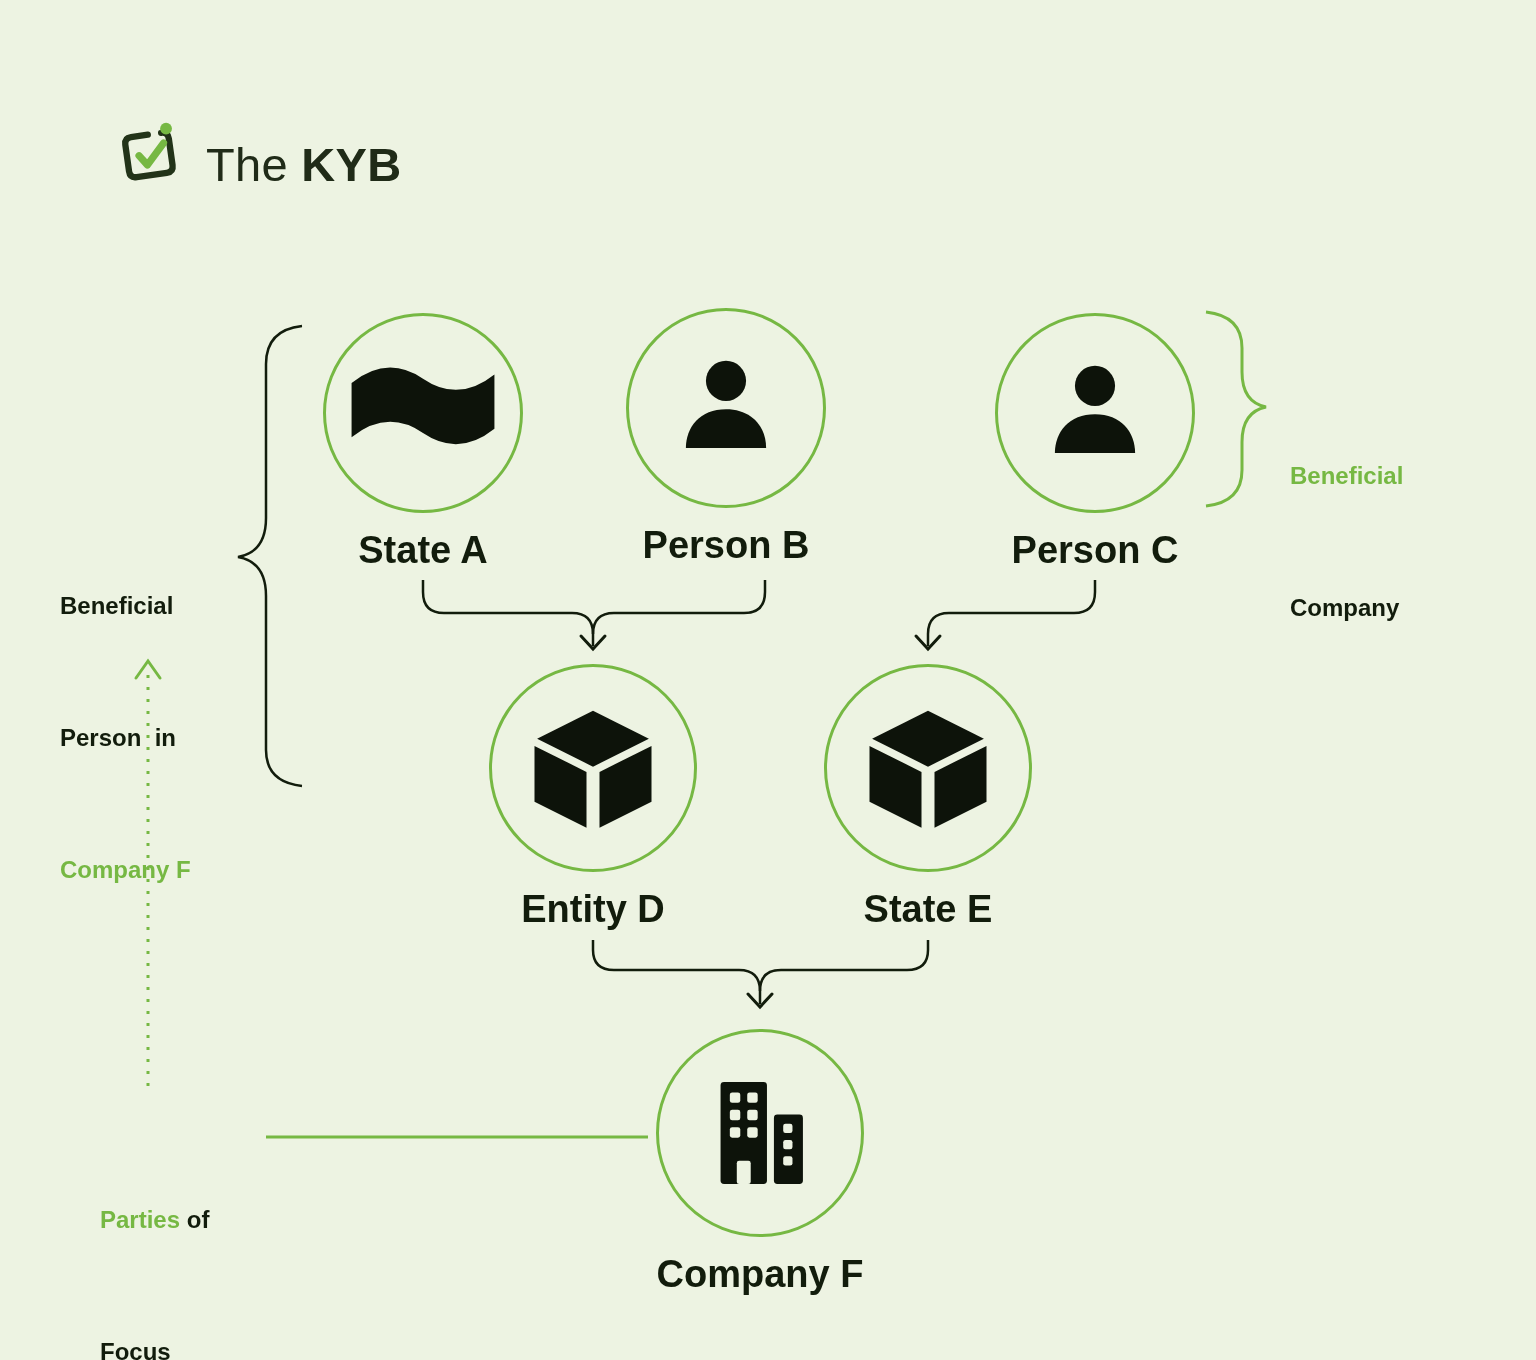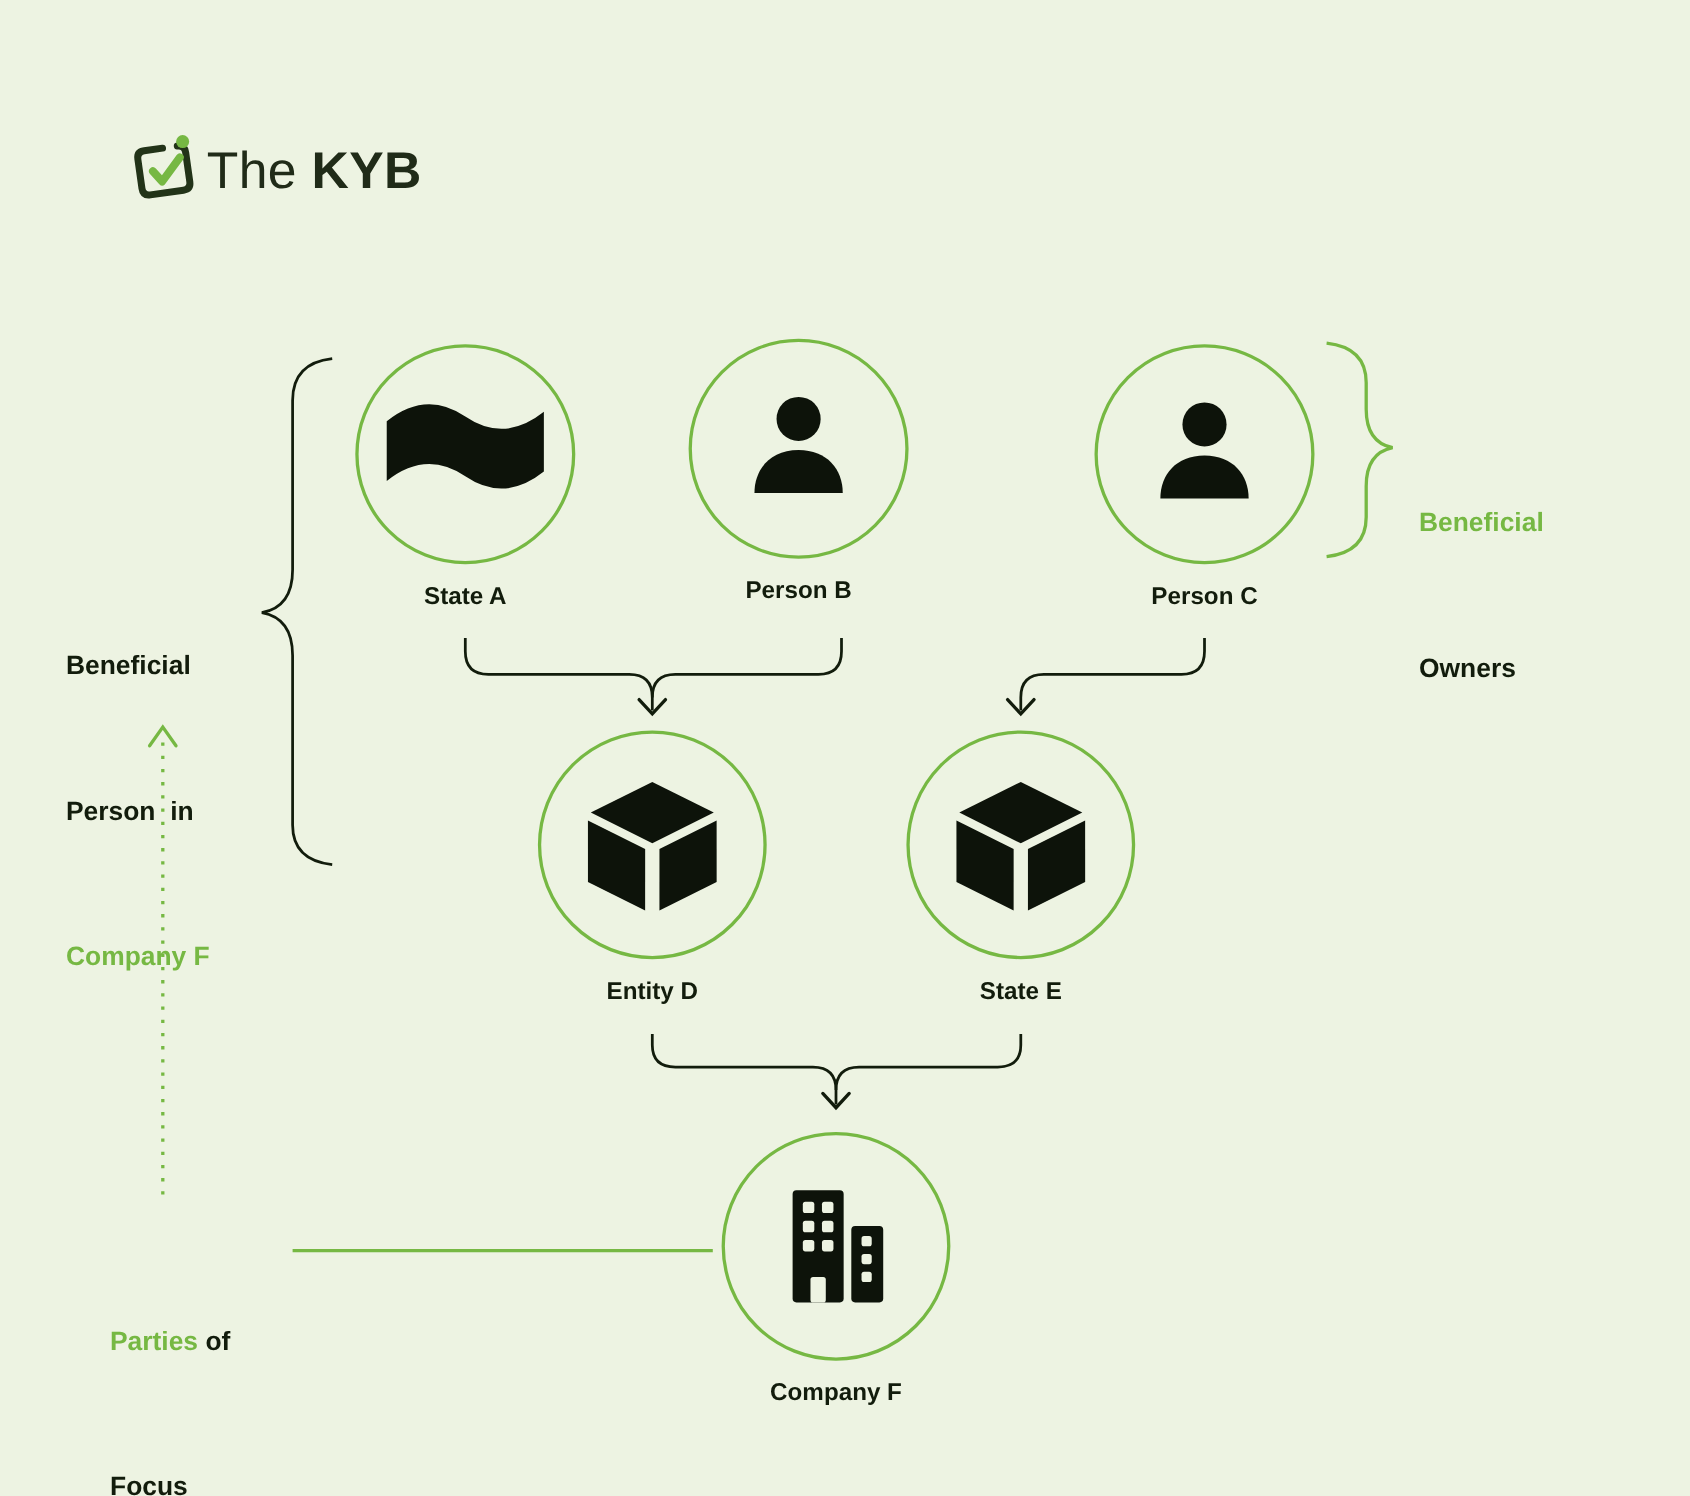--- a/index.html
+++ b/index.html
@@ -19,21 +19,22 @@
     inset: 0;
     pointer-events: none;
   }
 
   
   .logo {
     position: absolute;
     left: 112px;
     top: 116px;
     display: flex;
-    align-items: center;
+    align-items: flex-end;
+    gap: 18px;
   }
   .logo-text {
     font-size: 47px;
     color: #202b18;
     letter-spacing: 0.3px;
     font-weight: 400;
   }
   .logo-text .bold { font-weight: 800; }
 
   
@@ -46,21 +47,21 @@
     display: flex;
     align-items: center;
     justify-content: center;
   }
   .node .nlabel {
     position: absolute;
     left: 50%;
     top: calc(var(--d) + 16px);
     transform: translateX(-50%);
     white-space: nowrap;
-    font-size: 22px;
+    font-size: 38px;
     font-weight: 700;
     color: #121c0c;
   }
 
   
   .ann {
     position: absolute;
     font-size: 24px;
     font-weight: 700;
     color: #121c0c;
@@ -180,21 +181,21 @@
   </div>
 
   <div class="ann" style="left:60px; top:496px;">
     <div>Beneficial</div>
     <div>Person  in</div>
     <div class="green">Company F</div>
   </div>
 
   <div class="ann" style="left:1290px; top:366px;">
     <div class="green">Beneficial</div>
-    <div>Owners</div>
+    <div>Company</div>
   </div>
 
   <div class="ann" style="left:100px; top:1110px;">
     <div><span class="green">Parties</span><span> of</span></div>
     <div>Focus</div>
   </div>
 
 </div>
 
 </body></html>

